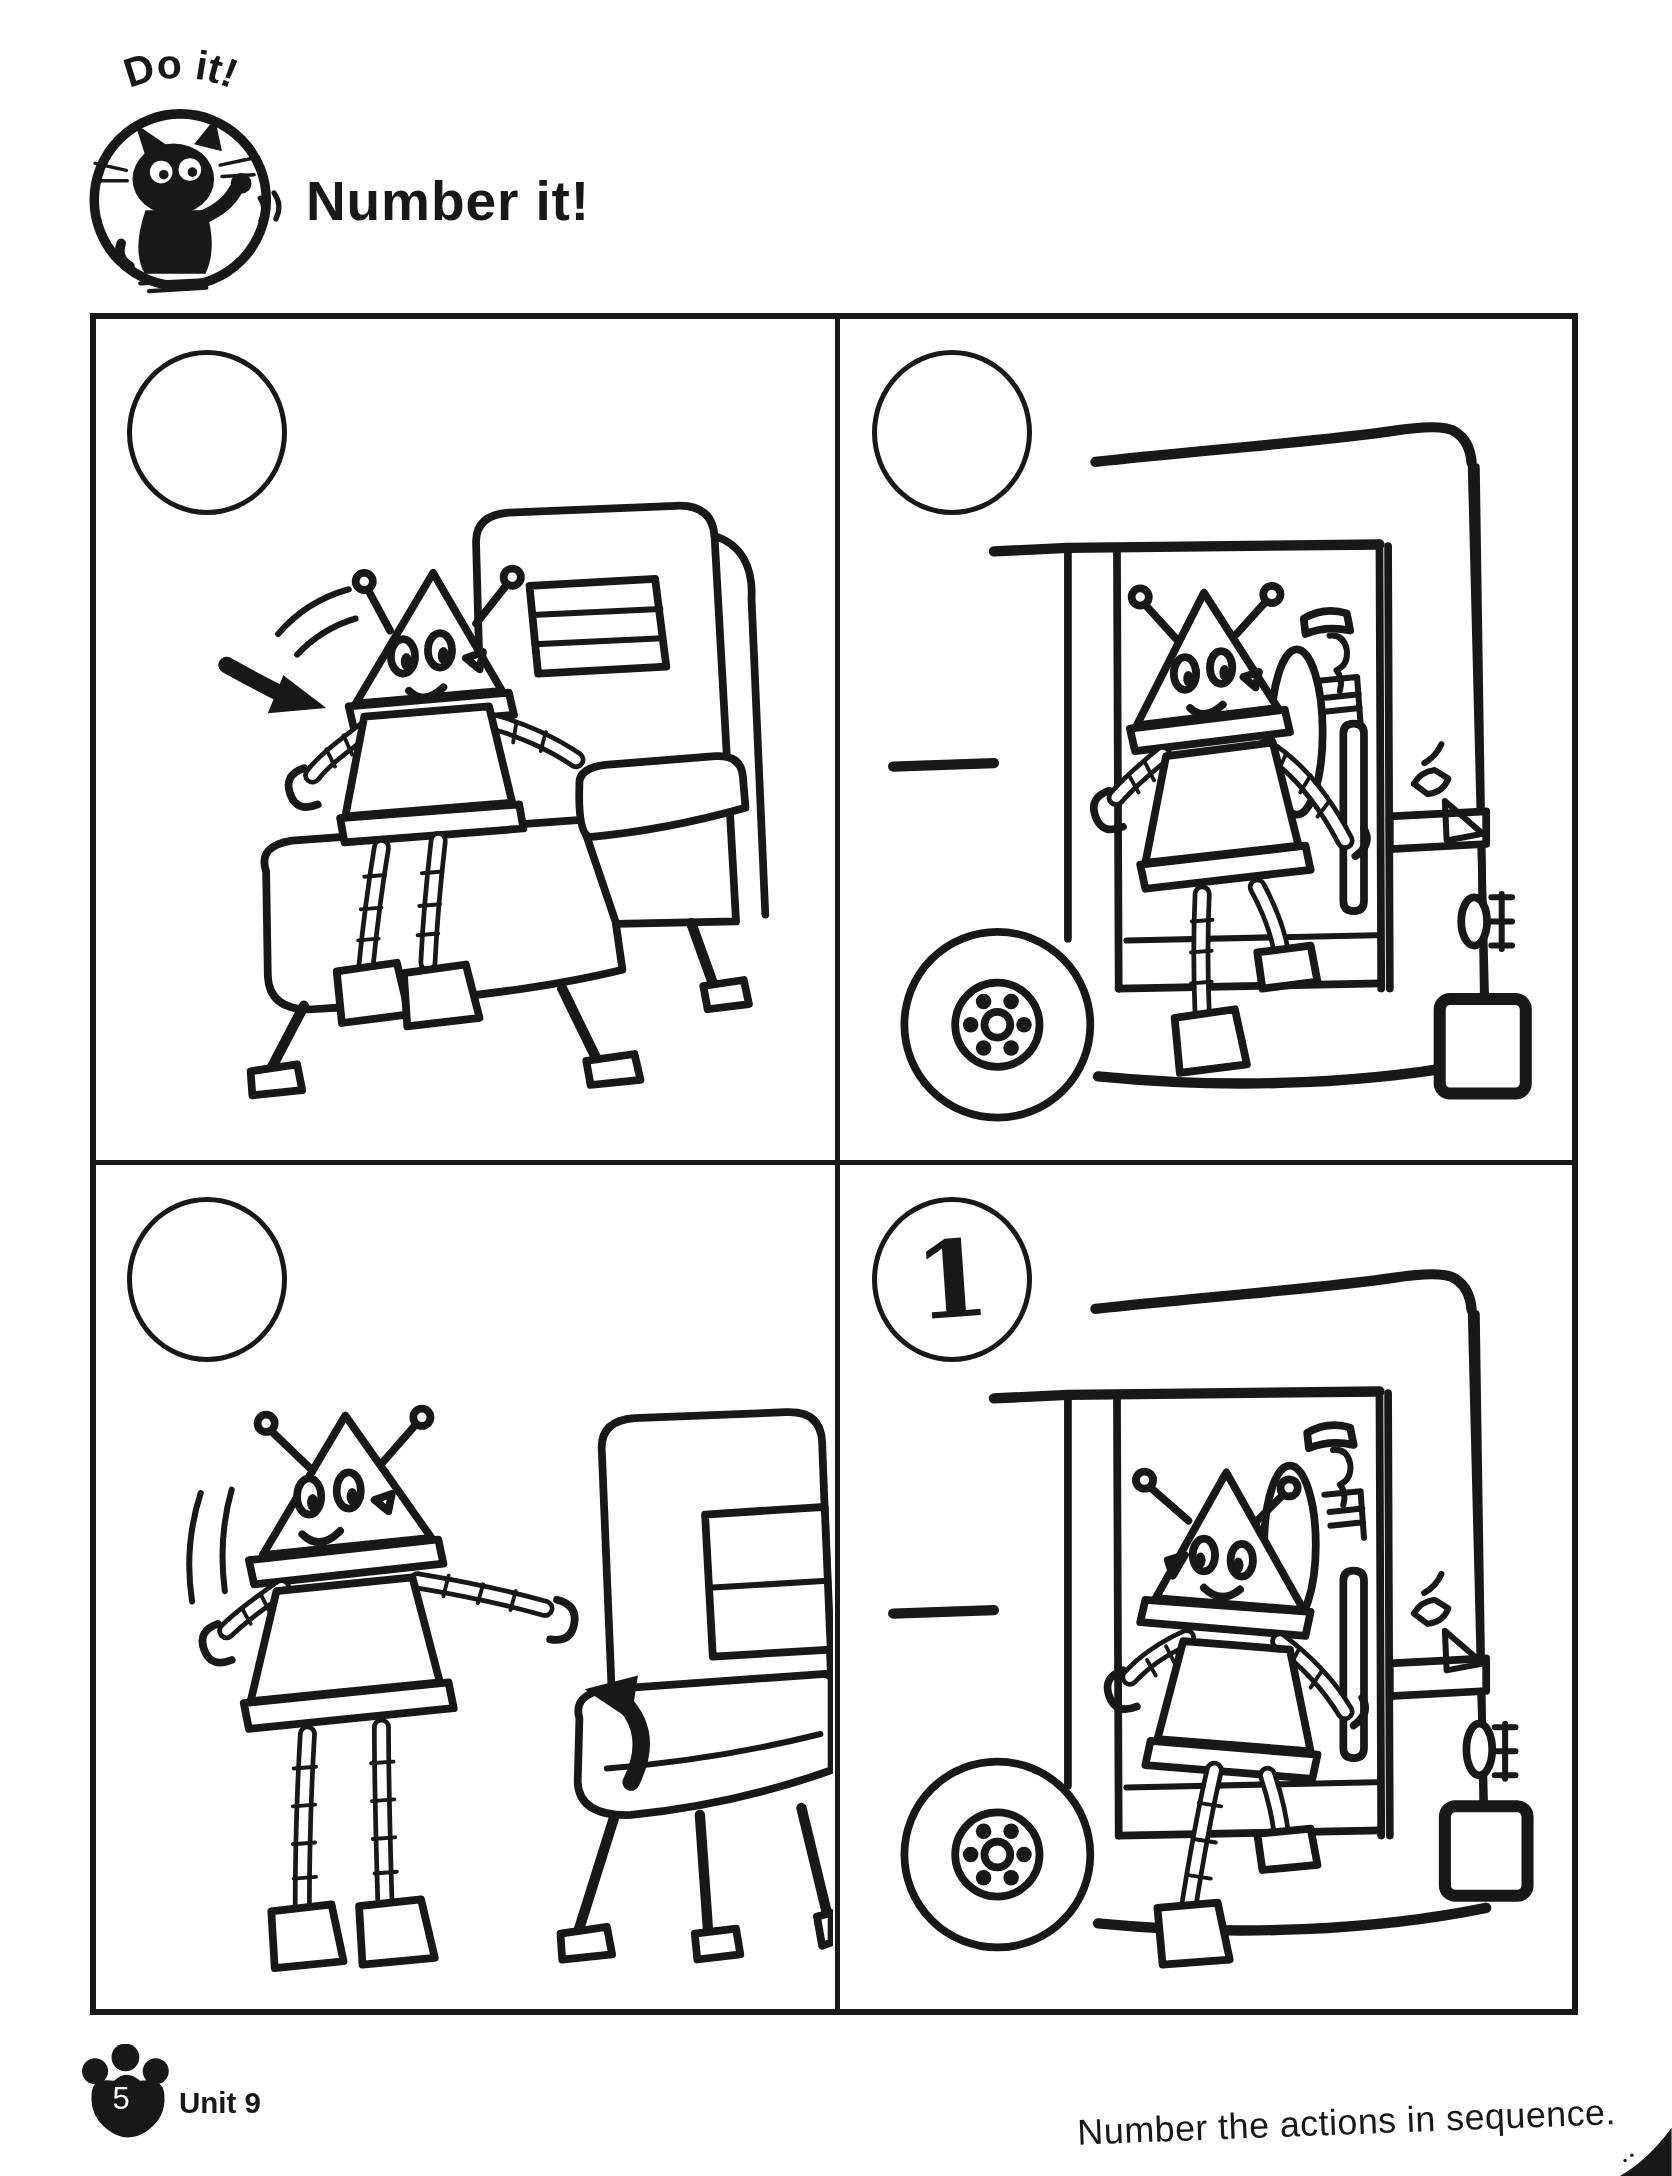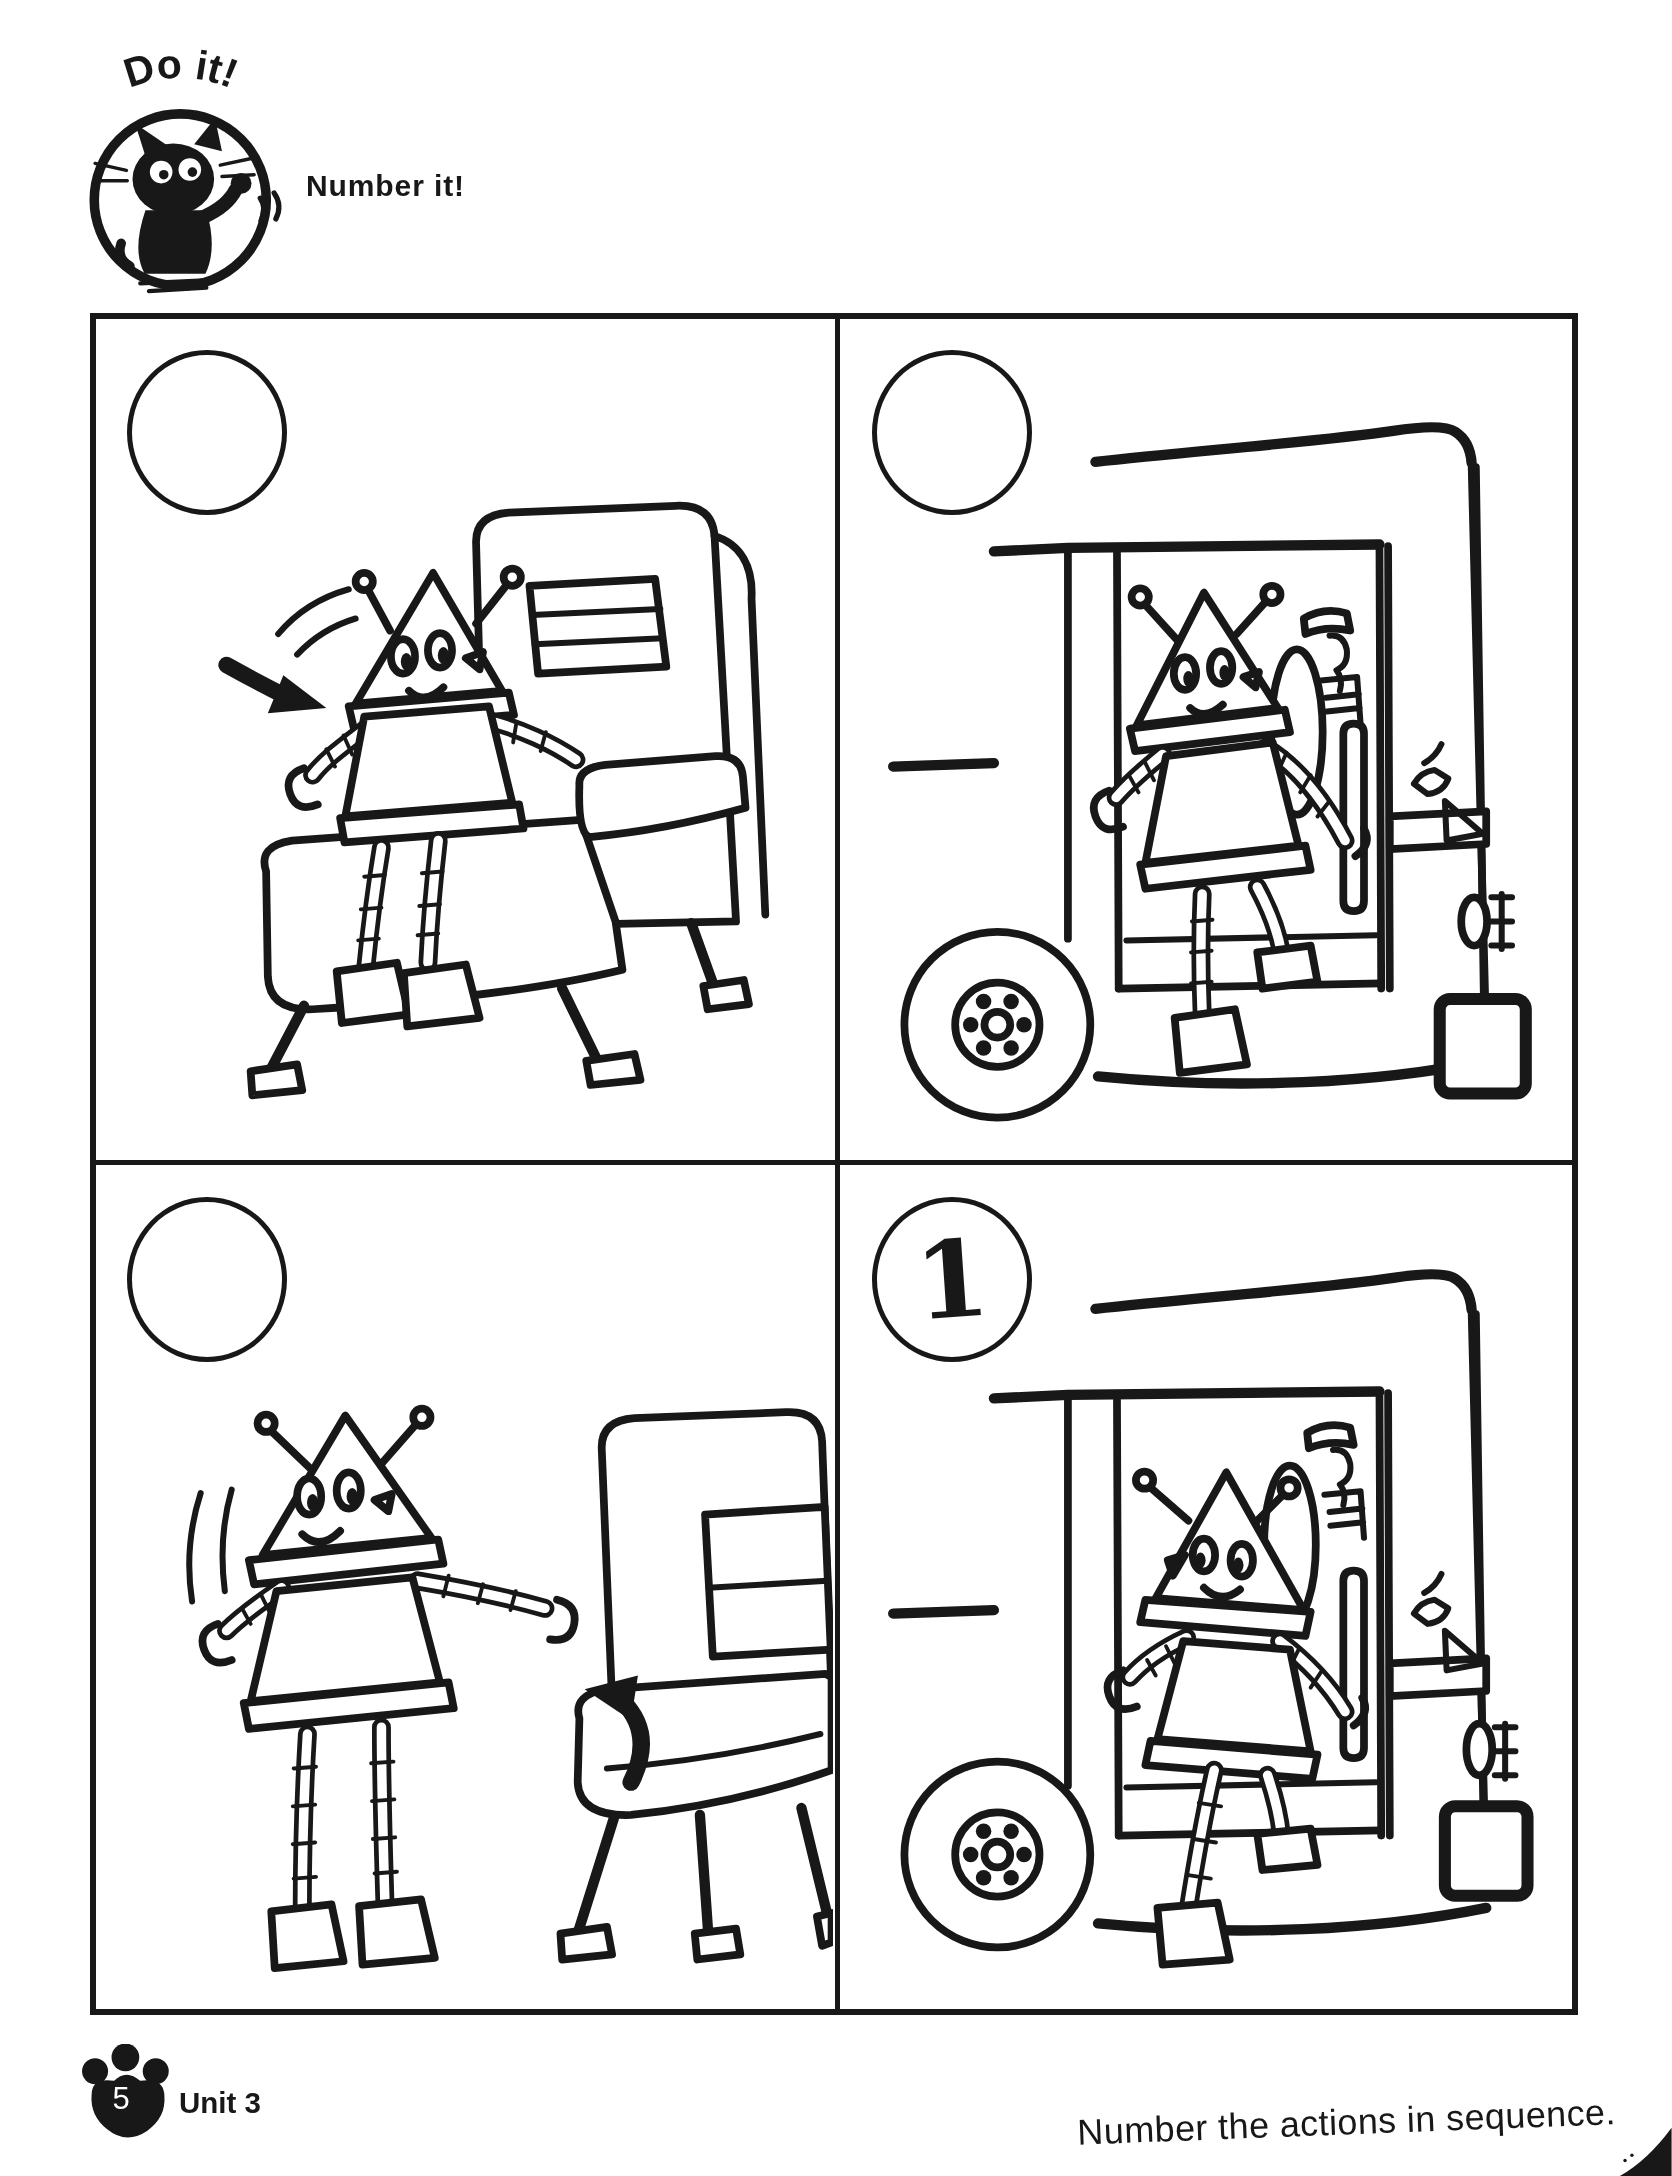--- a/index.html
+++ b/index.html
@@ -1,20 +1,20 @@
 <!DOCTYPE html>
 <html style="font-size:14px"><head>
 <meta charset="utf-8">
 <style>
   html,body{margin:0;padding:0;background:#e8e8e8;}
   #page{position:relative;width:1672px;height:2176px;background:#ffffff;overflow:hidden;
         font-family:"Liberation Sans",sans-serif;color:#181818;}
   
   #logo{position:absolute;left:43px;top:26px;width:278px;height:287px;overflow:visible;}
-  #title{position:absolute;left:306px;top:169px;font-size:30px;font-weight:bold;
+  #title{position:absolute;left:306px;top:169px;font-size:55px;font-weight:bold;
          letter-spacing:0.9px;color:#181818;}
   
   #grid{position:absolute;left:90px;top:313px;width:1488px;height:1702px;
         border:6px solid #181818;box-sizing:border-box;}
   .vdiv{position:absolute;left:739px;top:0;width:5.2px;height:100%;background:#181818;}
   .hdiv{position:absolute;left:0;top:841px;width:100%;height:5.2px;background:#181818;}
   .panel{position:absolute;width:737px;height:840px;overflow:hidden;}
   #p1{left:0;top:0;} #p2{left:745px;top:0;} #p3{left:0;top:847px;} #p4{left:745px;top:847px;}
   .panel svg.scene{position:absolute;left:0;top:0;width:100%;height:100%;}
   .answer-circle{position:absolute;left:31px;top:31px;width:160px;height:165px;
@@ -356,21 +356,21 @@
     </div>
   </div>
 
   <svg id="paw" viewBox="0 0 120 118">
     <circle class="f" cx="22" cy="31" r="15"></circle>
     <circle class="f" cx="57" cy="15" r="16"></circle>
     <circle class="f" cx="92" cy="31" r="15"></circle>
     <path class="f" d="M18 58 Q18 38 44 42 Q58 28 74 42 Q102 38 102 60 Q104 84 82 100 Q58 116 36 98 Q16 82 18 58 Z"></path>
   </svg>
   <div id="page-number">5</div>
-  <div id="unit-label">Unit 3</div>
+  <div id="unit-label">Unit 9</div>
   <div id="instruction">Number the actions in sequence.</div>
   <svg id="corner-wedge" viewBox="0 0 64 58">
     <path class="f" d="M64 2 L64 58 L4 58 Q36 40 64 2 Z"></path>
     <circle class="f" cx="10" cy="40" r="2"></circle>
       <circle class="f" cx="18" cy="34" r="2"></circle>
   </svg>
 </div>
 
 
 </body></html>

